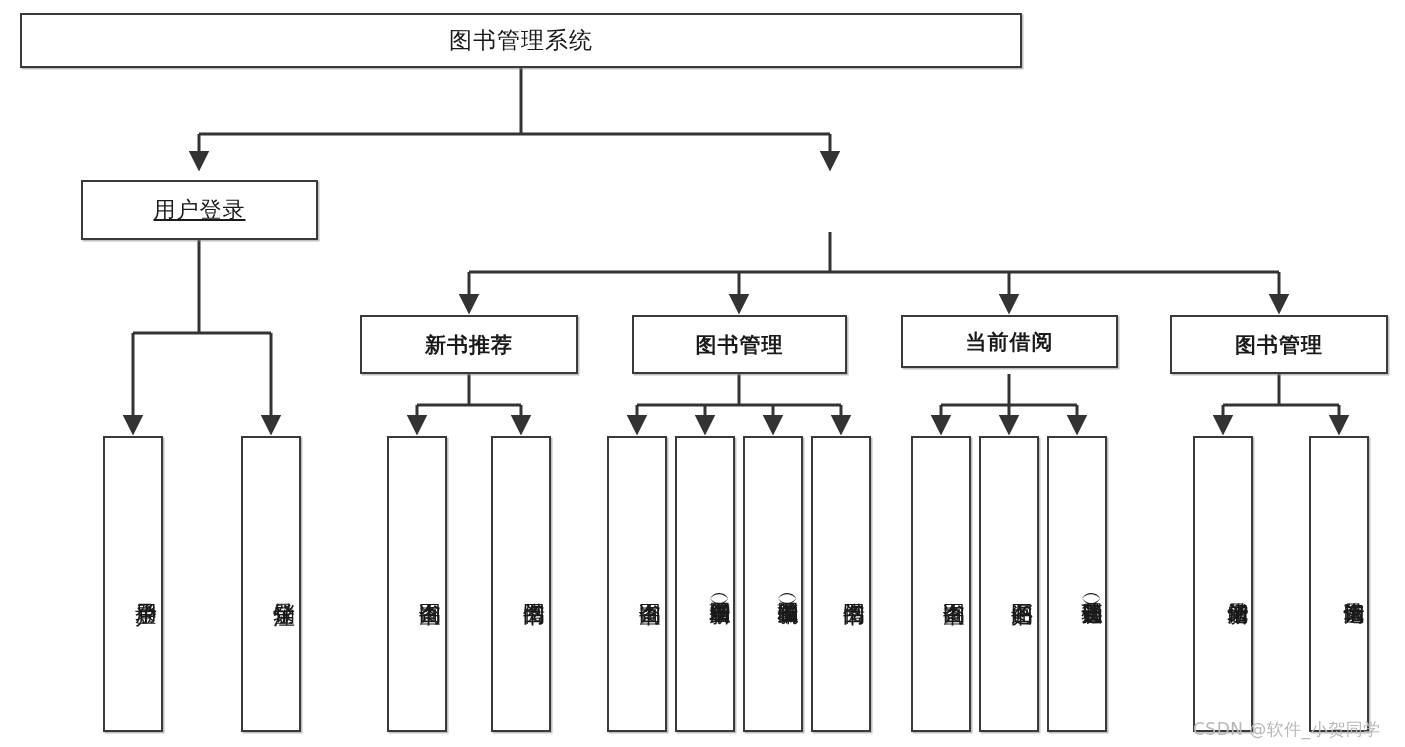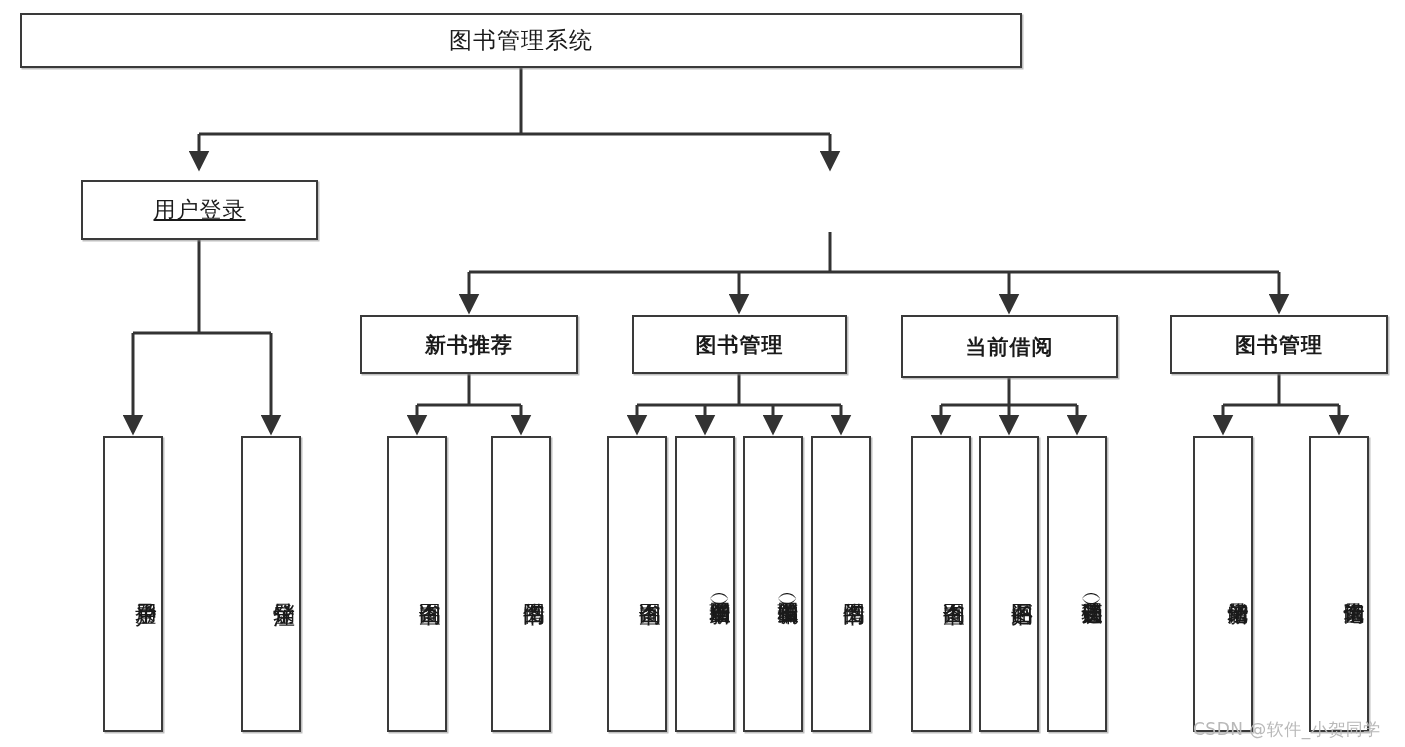--- a/index.html
+++ b/index.html
@@ -117,21 +117,21 @@
   <div class="node node-l2" style="left:81px;top:180px;width:237px;height:60px;text-decoration:underline;">
     <span>用户登录</span>
   </div>
 
   <div class="node node-l3" style="left:360px;top:315px;width:218px;height:59px;">
     <span>新书推荐</span>
   </div>
   <div class="node node-l3" style="left:632px;top:315px;width:215px;height:59px;">
     <span>图书管理</span>
   </div>
-  <div class="node node-l3" style="left:901px;top:315px;width:217px;height:63px;">
+  <div class="node node-l3" style="left:901px;top:315px;width:217px;height:53px;">
     <span>当前借阅</span>
   </div>
   <div class="node node-l3" style="left:1170px;top:315px;width:218px;height:59px;">
     <span>图书管理</span>
   </div>
 
   <div class="node node-leaf" style="left:103px;top:436px;width:60px;height:296px;">
     <span class="leaf-label">用户登录</span>
   </div>
   <div class="node node-leaf" style="left:241px;top:436px;width:60px;height:296px;">

